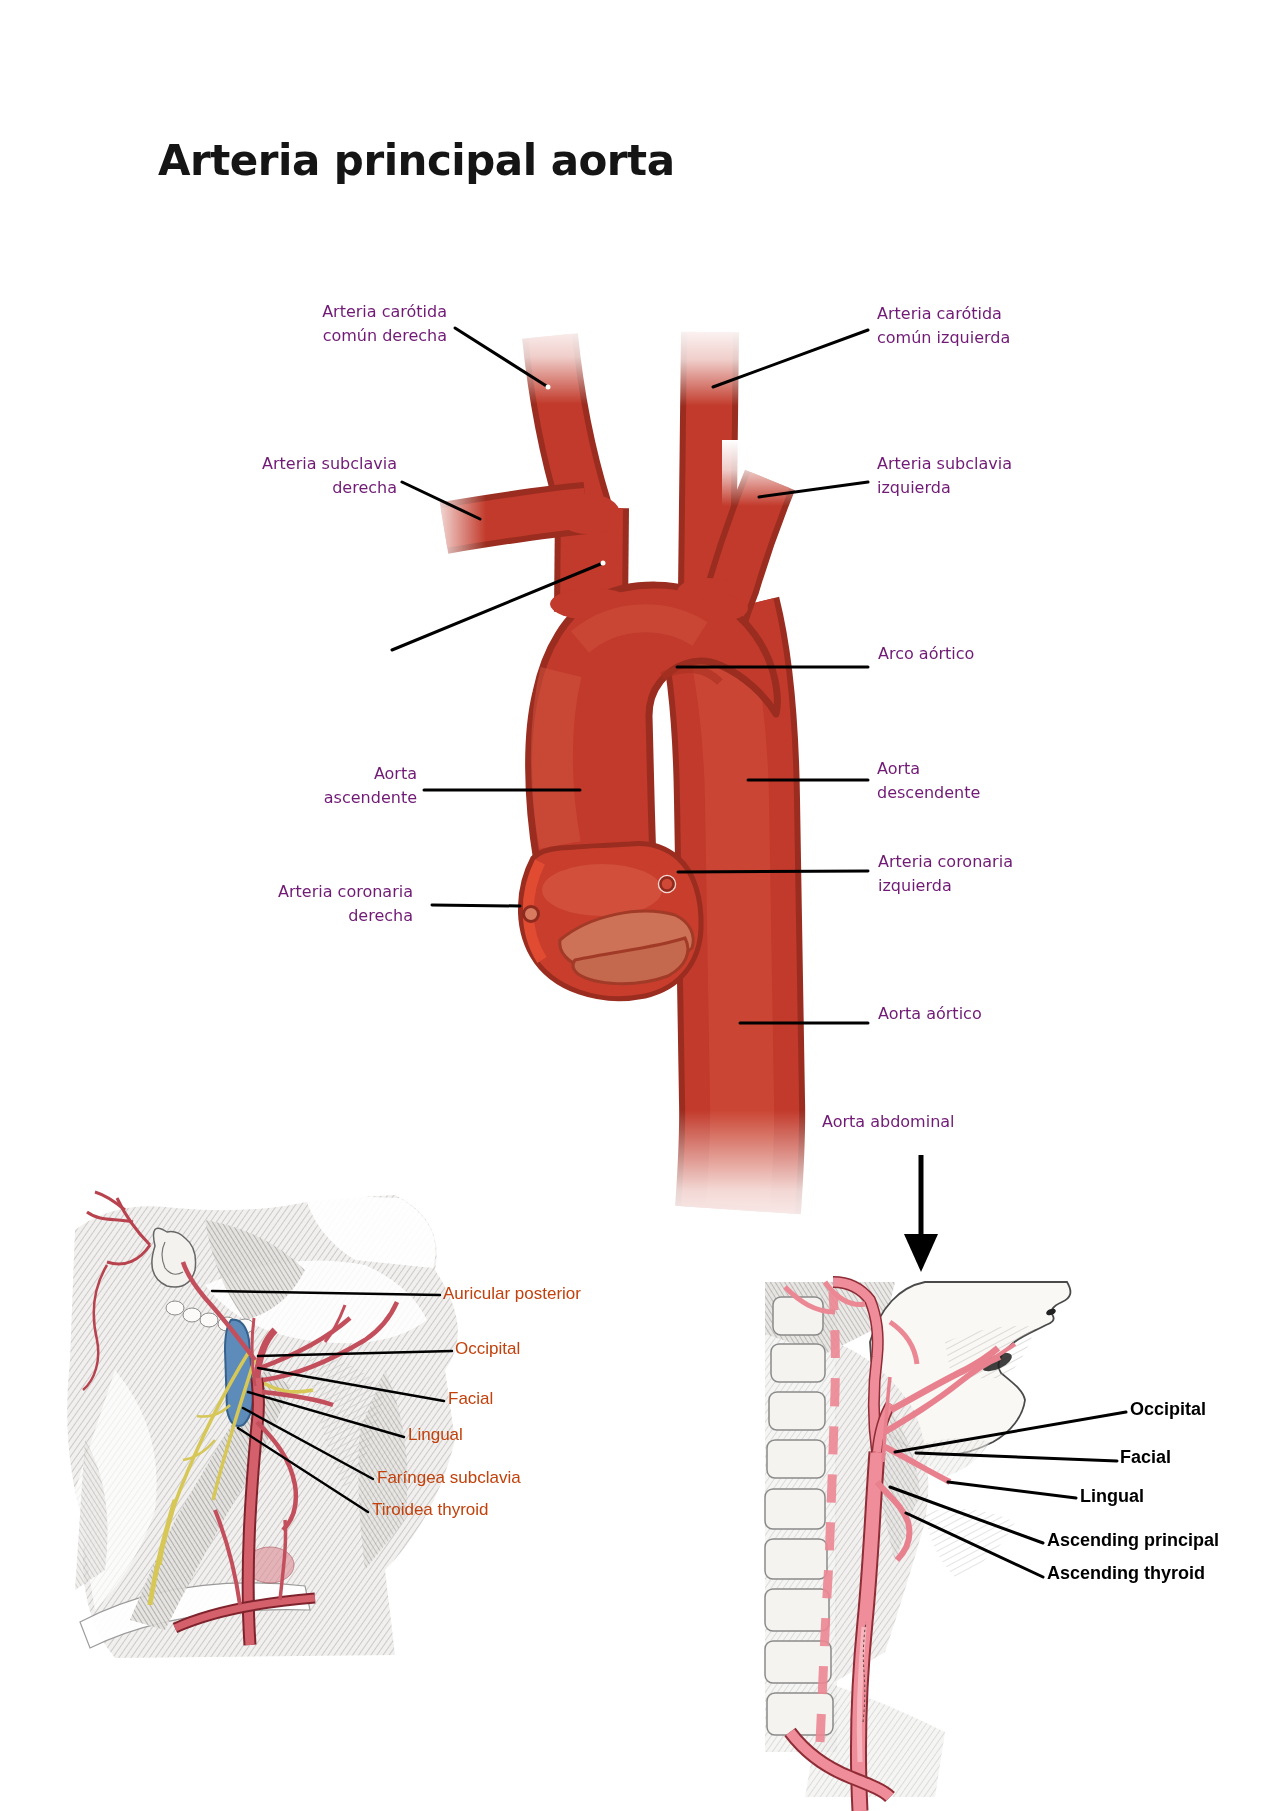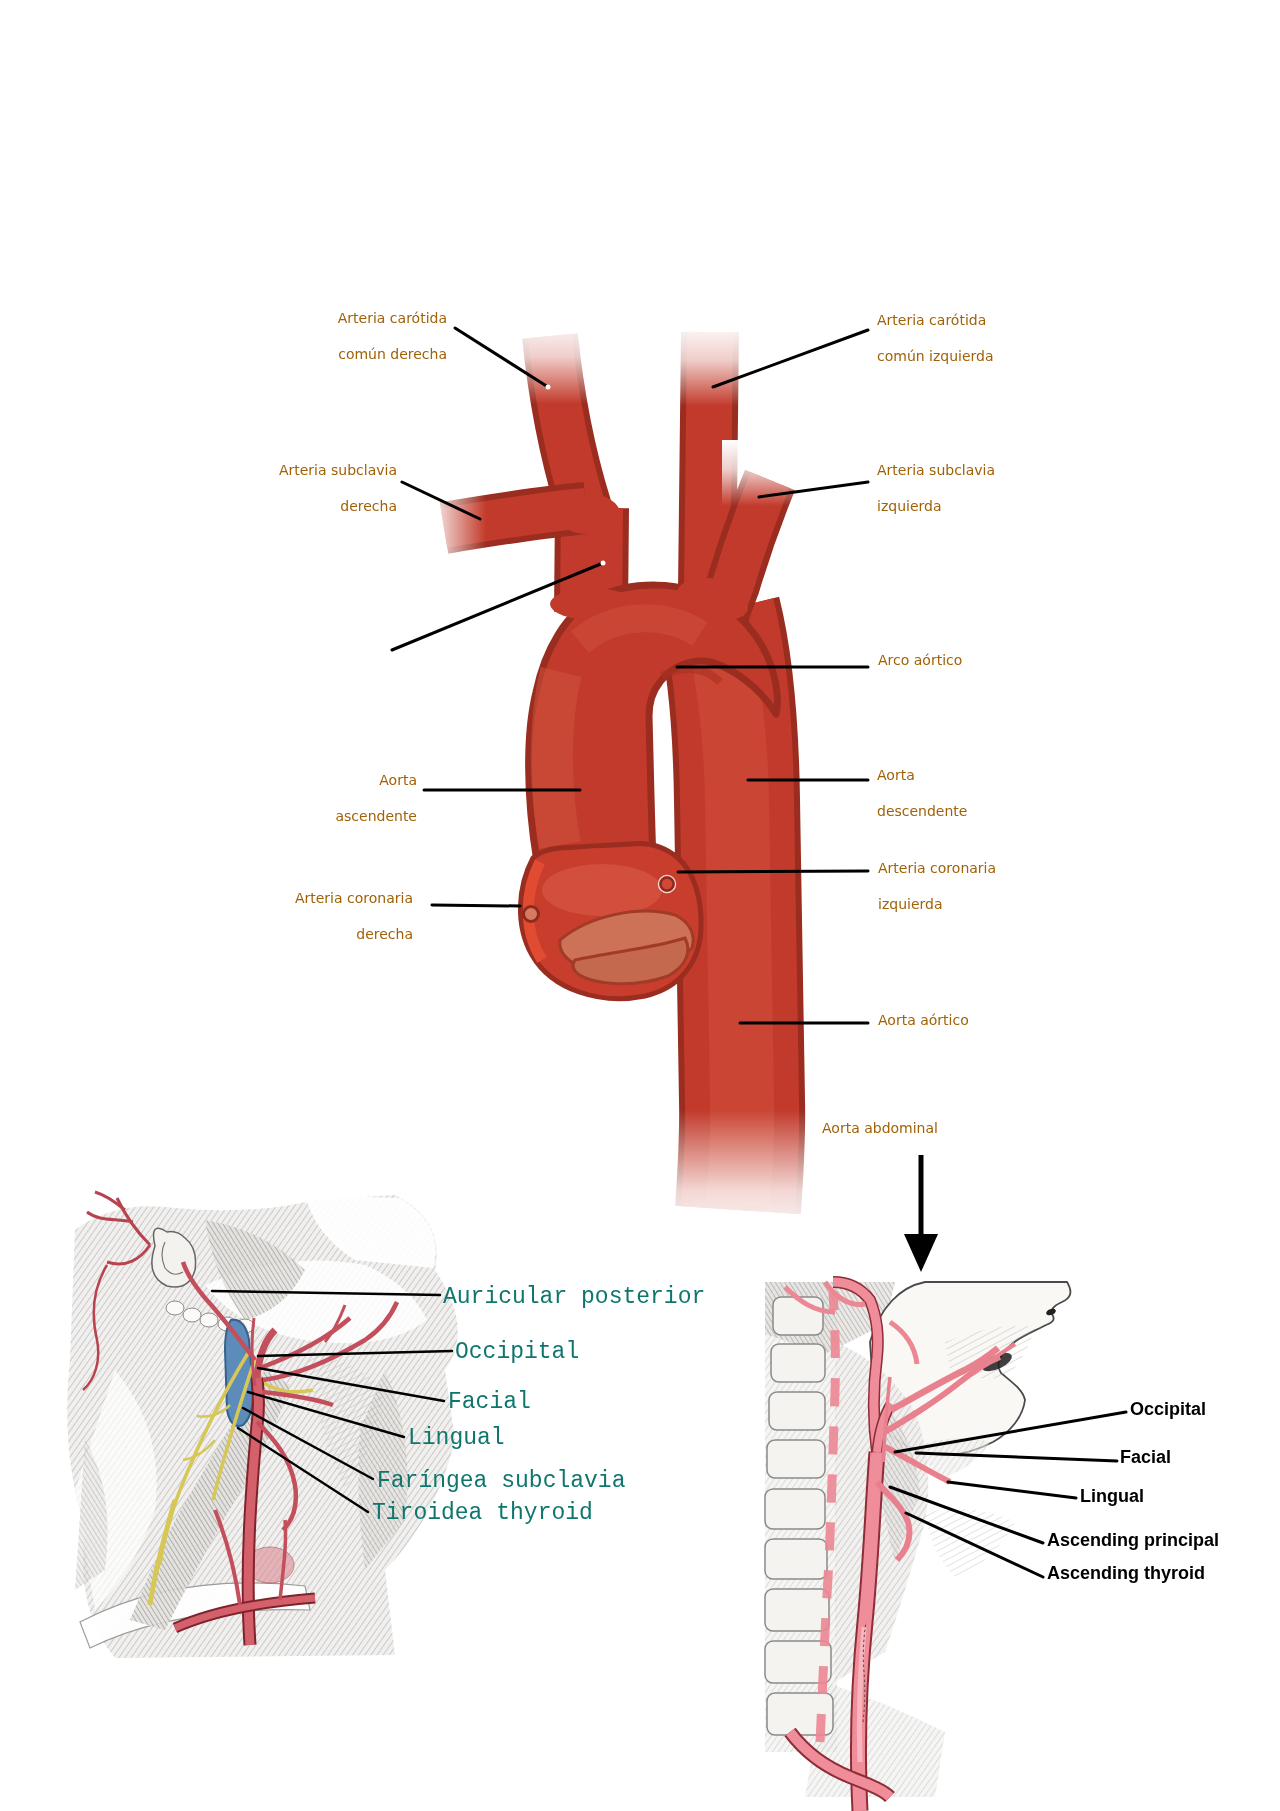--- a/index.html
+++ b/index.html
@@ -1,24 +1,24 @@
 <!DOCTYPE html>
 <html><head>
 <meta charset="utf-8">
 <style>
   html,body{margin:0;padding:0;background:#fff}
   #page{position:relative;width:1280px;height:1811px;background:#fff;overflow:hidden;
         font-family:"DejaVu Sans",sans-serif}
   #art{position:absolute;left:0;top:0}
   #title{position:absolute;left:158px;top:136px;font-size:42px;font-weight:bold;
          color:#151515;letter-spacing:-.5px;font-family:"DejaVu Sans",sans-serif}
-  .albl{position:absolute;font-size:14px;line-height:36px;color:#a16207;white-space:pre-line}
+  .albl{position:absolute;font-size:16px;line-height:24px;color:#701a75;white-space:pre-line}
   .ra{text-align:right}
-  .llbl{position:absolute;font-size:23px;color:#0f766e;white-space:nowrap;
-        font-family:Liberation Mono, monospace}
+  .llbl{position:absolute;font-size:17px;color:#c2410c;white-space:nowrap;
+        font-family:Liberation Sans, sans-serif}
   .rlbl{position:absolute;font-size:18px;font-weight:bold;color:#000;white-space:nowrap;
         font-family:"Liberation Sans","DejaVu Sans",sans-serif}
   
   #lb-cd{right:833px;top:300px}
   #lb-sd{right:883px;top:452px}
   #lb-tb{right:895px;top:630px}
   #lb-aa{right:863px;top:762px}
   #lb-crd{right:867px;top:880px}
   
   #lb-ci{left:877px;top:302px}
@@ -301,20 +301,21 @@
 
   <g stroke="#000" stroke-width="3" stroke-linecap="round">
     <line x1="1126" y1="1412" x2="895" y2="1452"></line>
     <line x1="1117" y1="1461" x2="916" y2="1453"></line>
     <line x1="1076" y1="1498" x2="948" y2="1482"></line>
     <line x1="1043" y1="1543" x2="890" y2="1487"></line>
     <line x1="1043" y1="1577" x2="906" y2="1513"></line>
   </g>
 </svg>
 
+<div id="title">Arteria principal aorta</div>
 
 <div class="albl ra" id="lb-cd">Arteria carótida
 común derecha</div>
 <div class="albl ra" id="lb-sd">Arteria subclavia
 derecha</div>
 <div class="albl ra" id="lb-aa">Aorta
 ascendente</div>
 <div class="albl ra" id="lb-crd">Arteria coronaria
 derecha</div>
 

